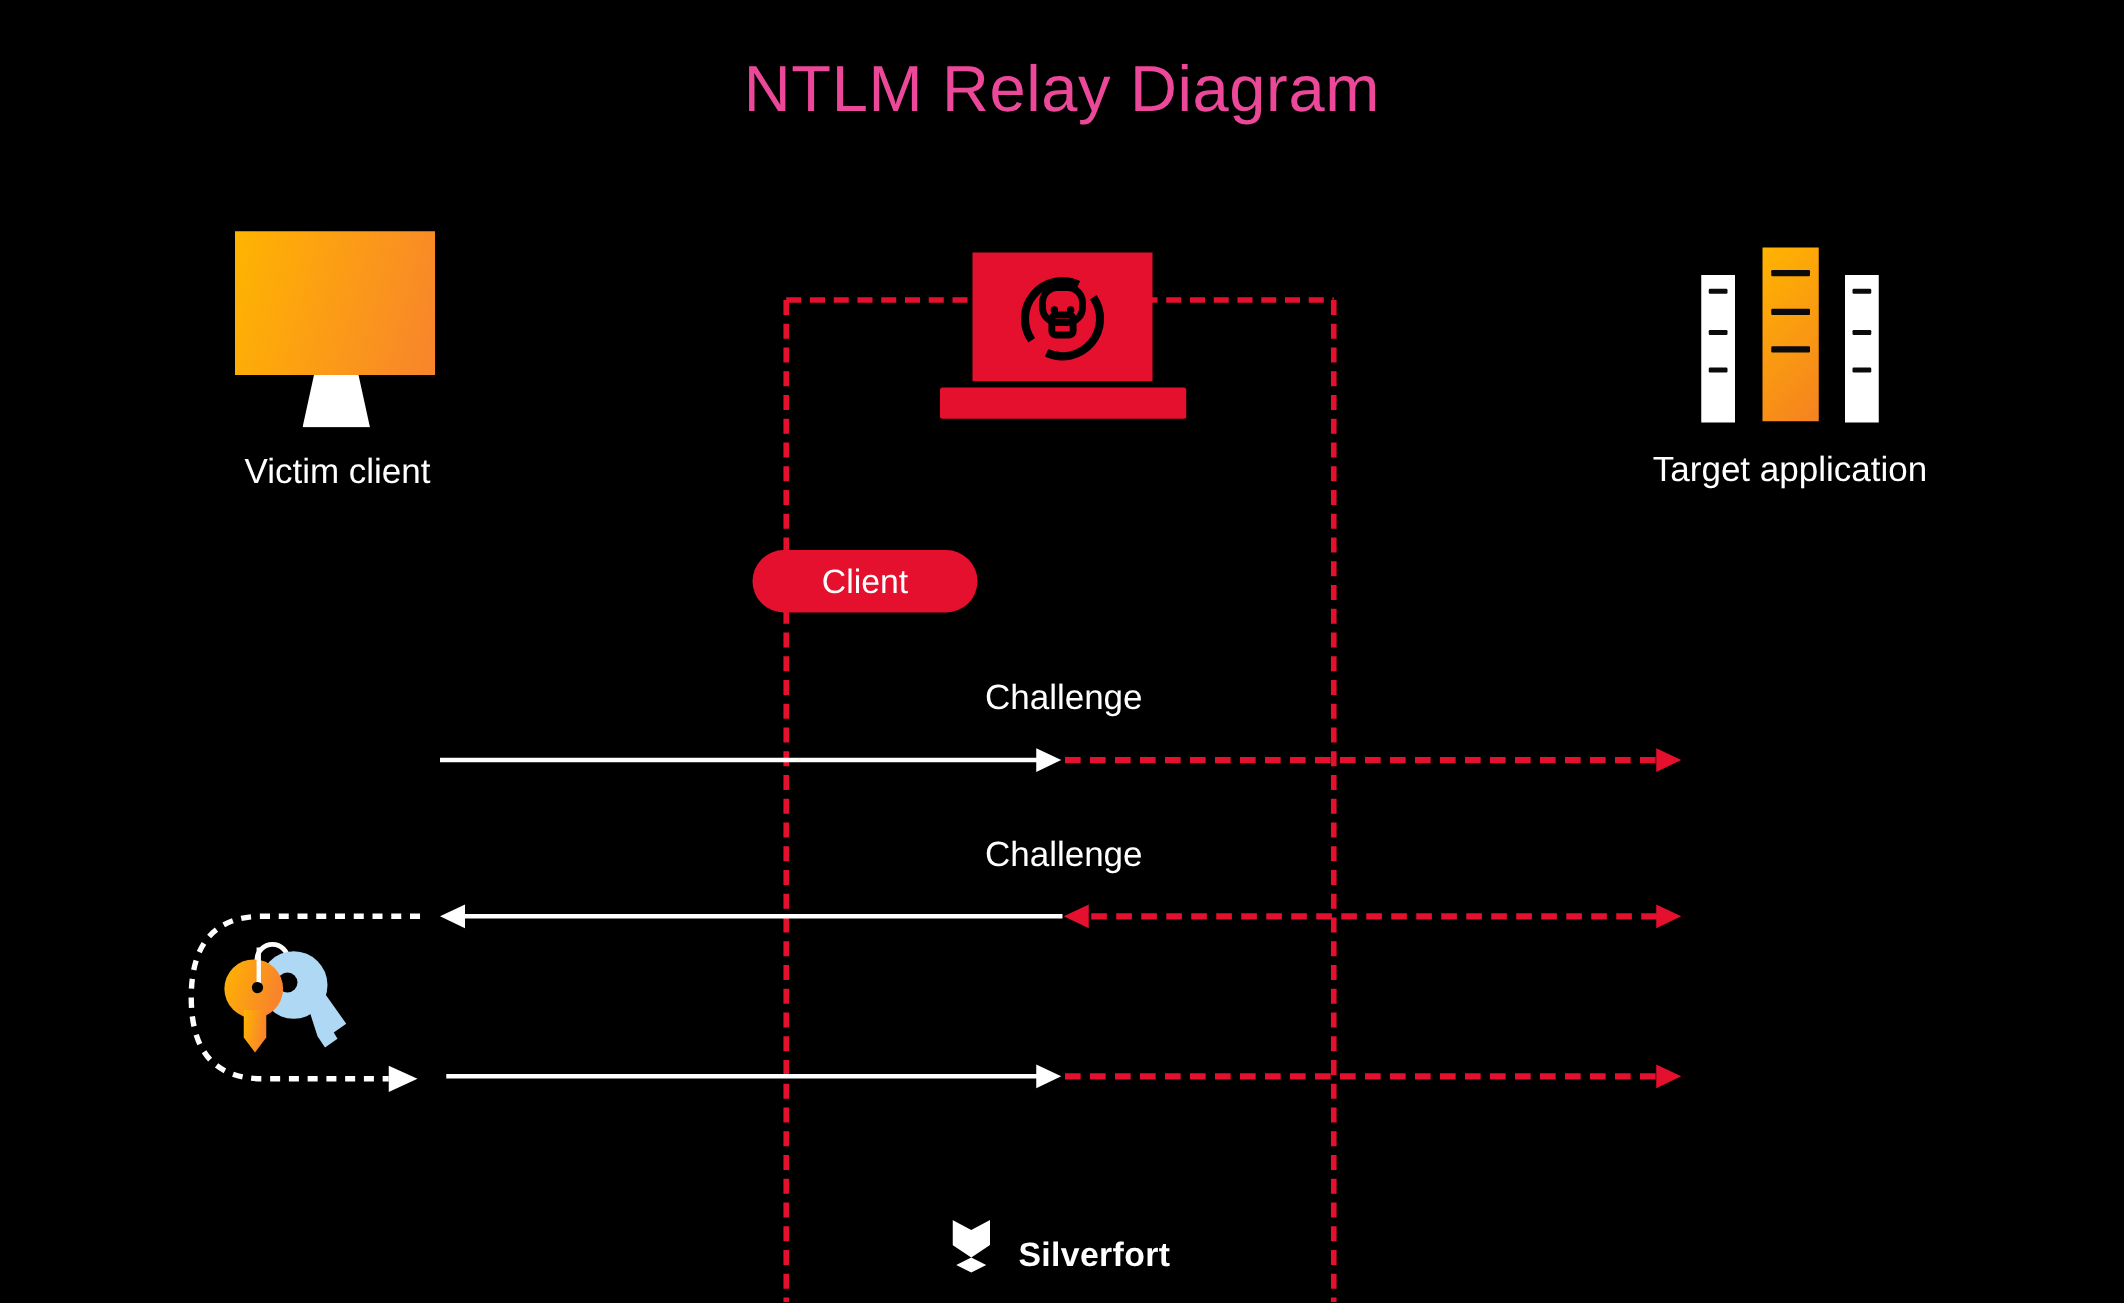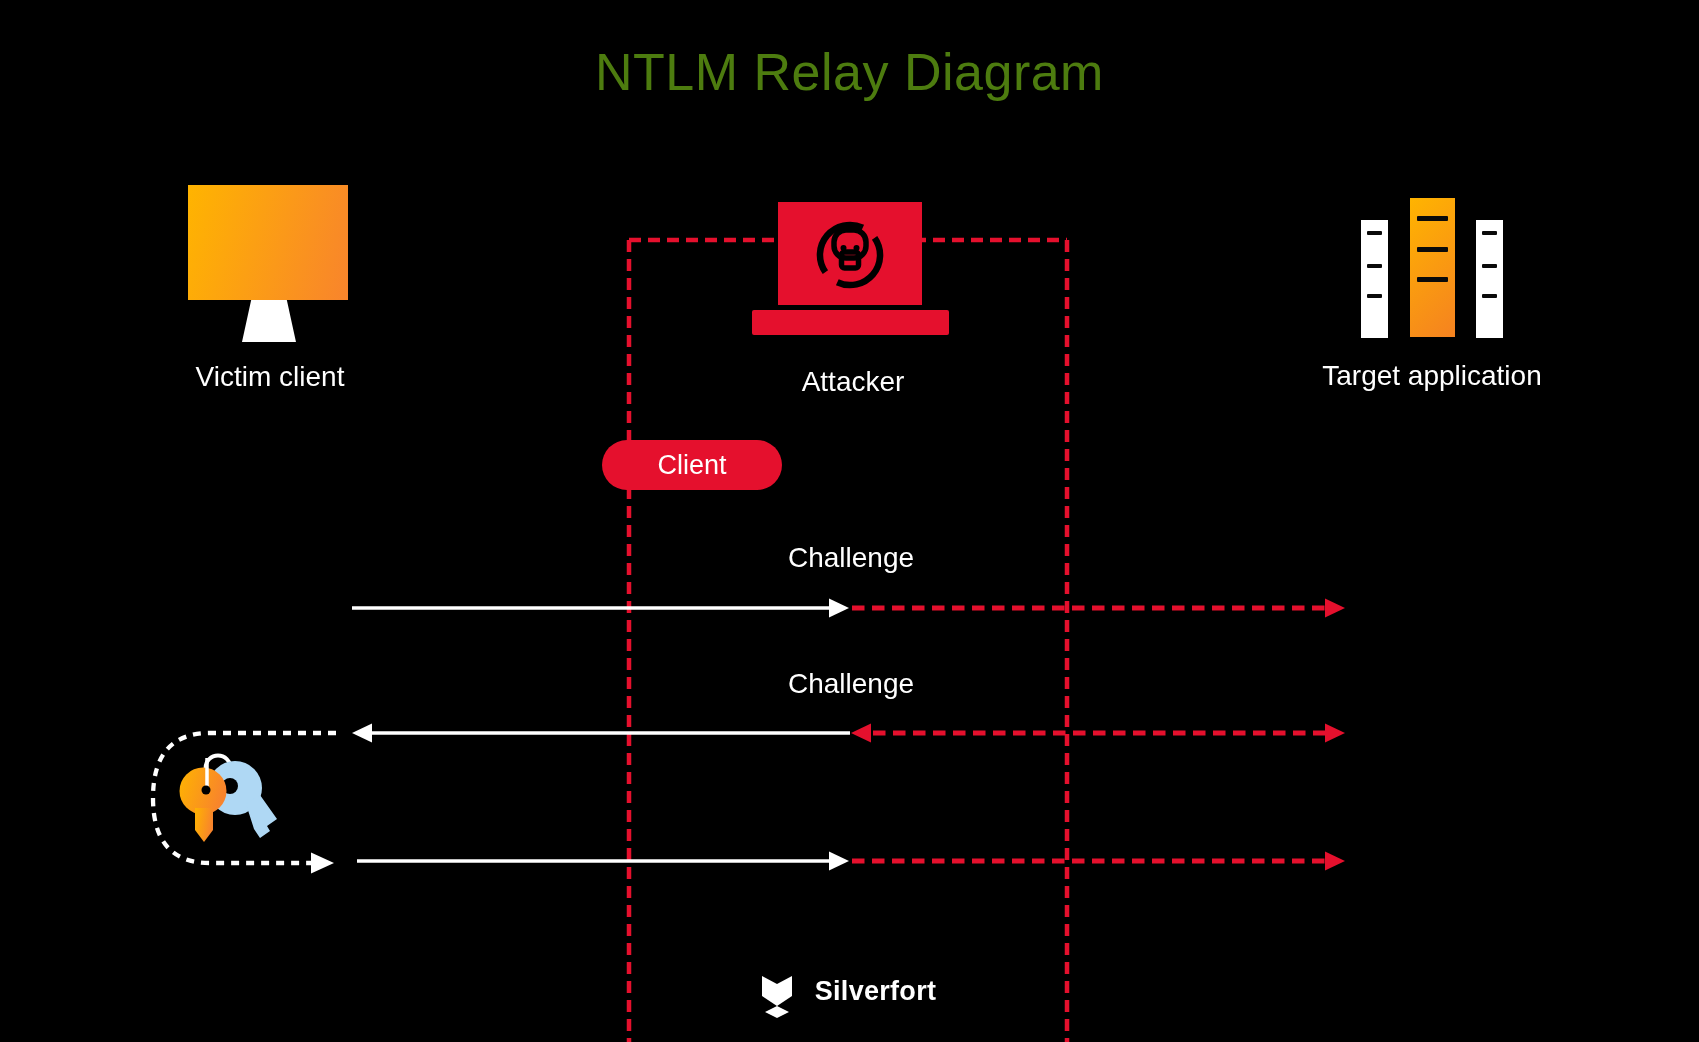--- a/index.html
+++ b/index.html
@@ -4,21 +4,21 @@
 <style>
   html,body{margin:0;padding:0;background:#000;}
   .canvas{
     position:relative;width:1699px;height:1042px;background:#000;overflow:hidden;
     font-family:"Liberation Sans", sans-serif;color:#fff;
   }
   .abs{position:absolute;}
   
   .title{
     left:0;top:42px;width:1699px;text-align:center;
-    font-size:52px;font-weight:500;letter-spacing:.5px;color:#4d7c0f;
+    font-size:52px;font-weight:500;letter-spacing:.5px;color:#ec4899;
   }
   .node-label{font-size:28px;color:#fff;text-align:center;width:320px;}
   .msg-label{font-size:28px;color:#fff;text-align:center;width:320px;left:691px;}
   
   .lines-layer{left:0;top:0;z-index:1;}
   .node{z-index:2;}
   .pill{
     z-index:3;height:50px;border-radius:26px;background:#E5102D;
     color:#fff;font-size:27px;line-height:51px;text-align:center;
   }
@@ -41,21 +41,21 @@
     left:1410px;top:198px;width:45px;height:139px;
     background:linear-gradient(135deg,#FFB400 0%,#F58220 100%);
   }
   .tower-right{left:1476px;top:220px;width:27px;height:118px;}
   .slot{position:absolute;background:#0a0a0a;border-radius:1px;}
   .slot-s{width:15px;height:4px;left:6px;}
   .slot-m{width:31px;height:5px;left:7px;}
   
   .brand{
     left:749px;top:976px;width:200px;z-index:2;
-    display:flex;align-items:flex-start;justify-content:center;gap:23px;
+    display:flex;align-items:flex-end;justify-content:center;gap:23px;
   }
   .brand-name{font-size:27px;font-weight:700;color:#fff;letter-spacing:.3px;}
 </style>
 </head>
 <body>
 
 <div class="canvas">
 
   <svg class="abs lines-layer" width="1699" height="1042" viewBox="0 0 1699 1042">
     <defs>
@@ -126,21 +126,20 @@
       </g>
       <g stroke="#000" fill="none" stroke-width="5.5">
         <rect x="56" y="28" width="32" height="28" rx="12"></rect>
         <rect x="63.5" y="50" width="17" height="16" rx="3"></rect>
       </g>
       <circle cx="65.5" cy="46" r="3" fill="#000"></circle>
       <circle cx="78.5" cy="46" r="3" fill="#000"></circle>
     </svg>
   </div>
   <div class="abs node laptop-base"></div>
-  <div class="abs node node-label" style="left:693px;top:366px;">Attacker</div>
 
   <div class="abs node tower tower-left">
     <div class="slot slot-s" style="top:11px;"></div>
     <div class="slot slot-s" style="top:44px;"></div>
     <div class="slot slot-s" style="top:74px;"></div>
   </div>
   <div class="abs node tower-mid">
     <div class="slot slot-m" style="top:18px;"></div>
     <div class="slot slot-m" style="top:49px;"></div>
     <div class="slot slot-m" style="top:79px;"></div>

